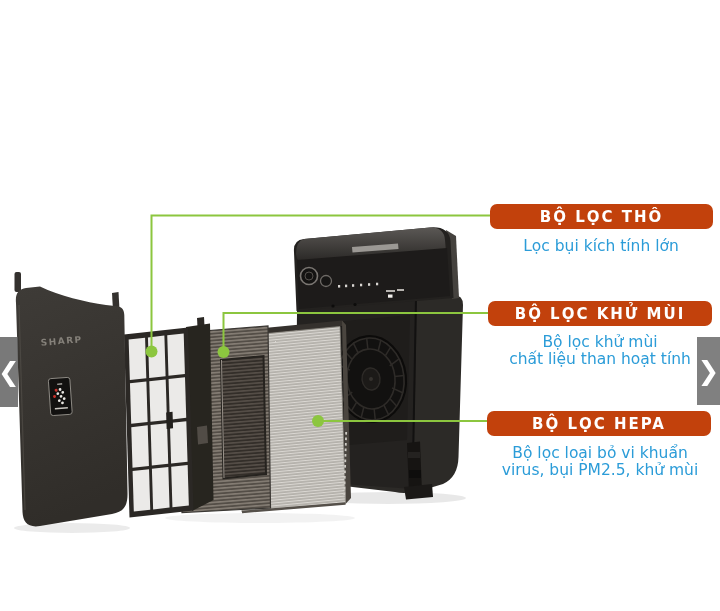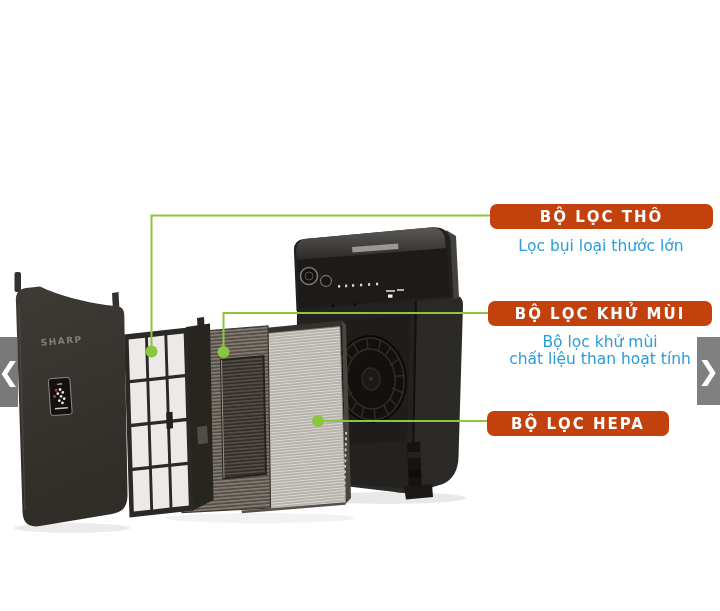--- a/index.html
+++ b/index.html
@@ -193,27 +193,29 @@
       <line x1="487" y1="421" x2="318" y2="421"></line>
     </g>
     <g fill="#8CC63F" stroke="none">
       <circle cx="151.5" cy="351.5" r="6"></circle>
       <circle cx="223.5" cy="352" r="6"></circle>
       <circle cx="318" cy="421" r="6"></circle>
     </g>
   </svg>
 
   <div class="pill" style="left:490px;top:204px;width:223px;">BỘ LỌC THÔ</div>
-  <div class="desc" style="left:488px;top:238px;width:226px;">Lọc bụi loại thước lớn</div>
+  <div class="desc" style="left:488px;top:238px;width:226px;">Lọc bụi kích tính lớn</div>
 
   <div class="pill" style="left:488px;top:301px;width:224px;">BỘ LỌC KHỬ MÙI</div>
   <div class="desc" style="left:486px;top:334px;width:228px;">Bộ lọc khử mùi
 chất liệu than hoạt tính</div>
 
-  <div class="pill" style="left:487px;top:411px;width:182px;">BỘ LỌC HEPA</div>
+  <div class="pill" style="left:487px;top:411px;width:224px;">BỘ LỌC HEPA</div>
+  <div class="desc" style="left:484px;top:445px;width:232px;">Bộ lọc loại bỏ vi khuẩn
+virus, bụi PM2.5, khử mùi</div>
 
   <button class="nav nav-prev">
     <span>❮</span>
   </button>
   <button class="nav nav-next">
     <span>❯</span>
   </button>
 </div>
 
 </body></html>

